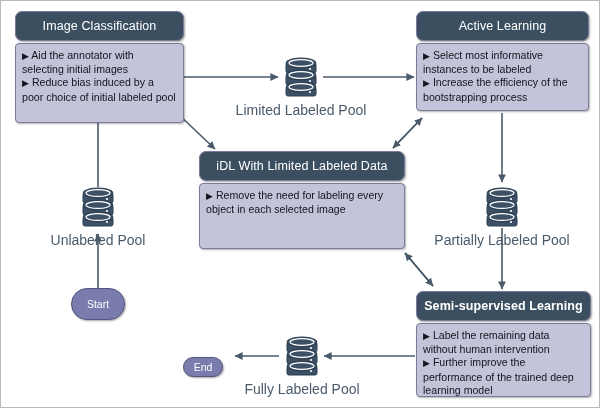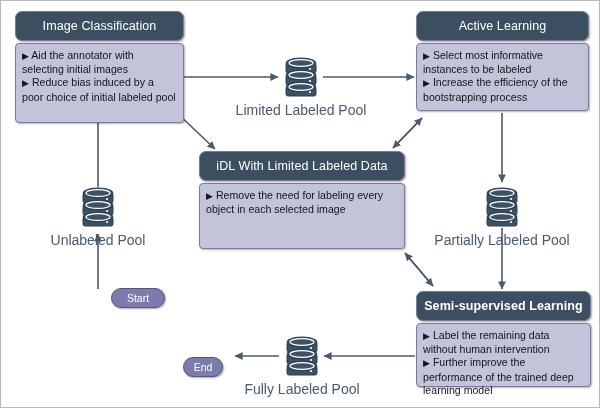--- a/index.html
+++ b/index.html
@@ -140,21 +140,21 @@
 
   <div class="node" style="left:198px; top:150px; width:206px;">
     <div class="node-header" style="height:30px;">iDL With Limited Labeled Data</div>
     <div class="node-body" style="margin-top:2px; height:66px;">
       <span class="li"><span class="tri">▶</span> <span>Remove the need for labeling every object in each selected image</span></span>
     </div>
   </div>
 
   <div class="node" style="left:415px; top:290px; width:175px;">
     <div class="node-header" style="height:30px;font-weight:bold;">Semi-supervised Learning</div>
-    <div class="node-body" style="margin-top:2px; height:64px;">
+    <div class="node-body" style="margin-top:2px; height:74px;">
       <span class="li"><span class="tri">▶</span> <span>Label the remaining data without human intervention</span></span>
       <span class="li"><span class="tri">▶</span> <span>Further improve the performance of the trained deep learning model</span></span>
     </div>
   </div>
 
   <div class="db" style="left:282px; top:55px; width:36px; height:44px;">
     <svg width="36" height="44" viewBox="0 0 36 44" xmlns="http://www.w3.org/2000/svg">
       <g fill="#3d5166" stroke="#2c3d4e" stroke-width="1">
         <rect x="3" y="7" width="30" height="10" rx="2"></rect>
         <rect x="3" y="19" width="30" height="10" rx="2"></rect>
@@ -242,17 +242,17 @@
       </g>
       <g fill="#ffffff">
         <circle cx="27" cy="13" r="1.1"></circle>
         <circle cx="27" cy="25" r="1.1"></circle>
         <circle cx="27" cy="36" r="1.1"></circle>
       </g>
     </svg>
   </div>
   <div class="db-label" style="left:301px; top:380px;">Fully Labeled Pool</div>
 
-  <div class="pill" style="left:70px; top:287px; width:54px; height:20px;margin-left:40px;">Start</div>
+  <div class="pill" style="left:70px; top:287px; width:54px; height:32px;">Start</div>
 
   <div class="pill" style="left:182px; top:356px; width:40px; height:20px;text-align:center;">End</div>
 
 </div>
 
 </body></html>

